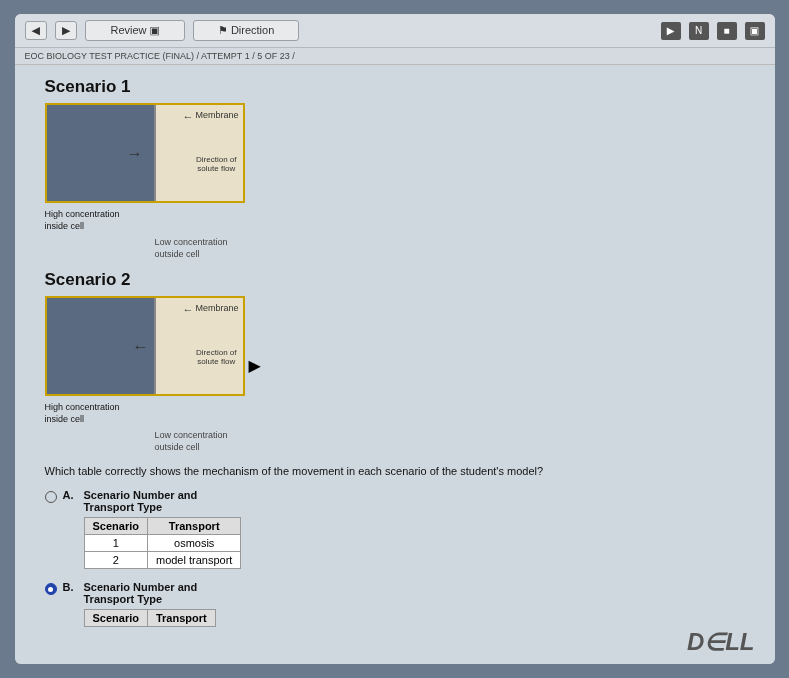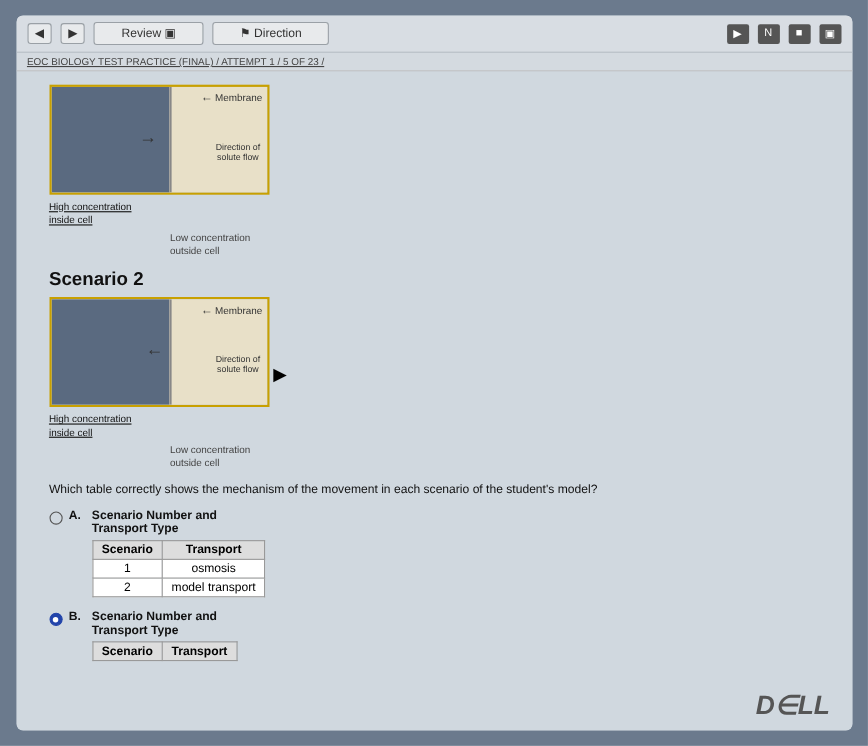--- a/index.html
+++ b/index.html
@@ -74,21 +74,20 @@
     }
 
     
     .breadcrumb {
       padding: 3px 10px;
       font-size: 9px;
       color: #444;
       border-bottom: 1px solid #bbb;
       flex-shrink: 0;
       background: #d4dae0;
-      text-decoration: underline;
     }
 
     
     .content {
       flex: 1;
       overflow-y: auto;
       padding: 12px 30px 20px 30px;
       background: #d0d8df;
     }
 
@@ -148,21 +147,20 @@
       width: 200px;
       margin-bottom: 10px;
     }
 
     .diagram-label-left {
       width: 55%;
       font-size: 9px;
       color: #111;
       line-height: 1.3;
       padding-top: 2px;
-      text-decoration: underline;
     }
 
     .diagram-label-right {
       width: 45%;
       font-size: 9px;
       color: #444;
       line-height: 1.3;
       padding-top: 2px;
       margin-top: 28px;
     }
@@ -271,20 +269,21 @@
     <div class="toolbar-icon-btn">■</div>
     <div class="toolbar-icon-btn">▣</div>
   </div>
 
   <div class="breadcrumb">
     <span>EOC BIOLOGY TEST PRACTICE (FINAL) / ATTEMPT 1 / 5 OF 23 /</span>
   </div>
 
   <div class="content">
 
+    <div class="scenario-title">Scenario 1</div>
 
     <div class="scenario-container">
       <div class="diagram">
         <div class="diagram-left"></div>
         <div class="diagram-right"></div>
         <div class="membrane-line"></div>
 
         <div style="position:absolute; right:4px; top:4px; font-size:9px; color:#333; display:flex; align-items:center; gap:2px;">
           <span style="font-size:11px; color:#333;">←</span>
           <span>Membrane</span>

